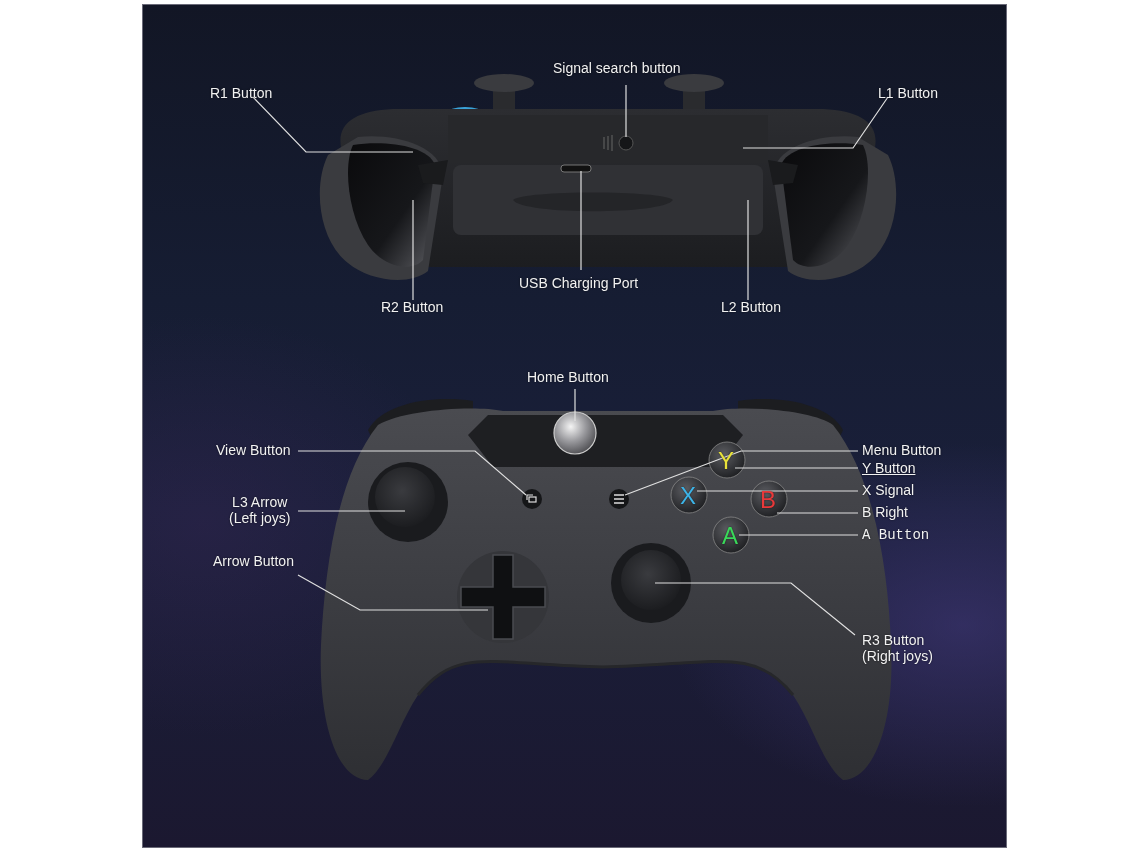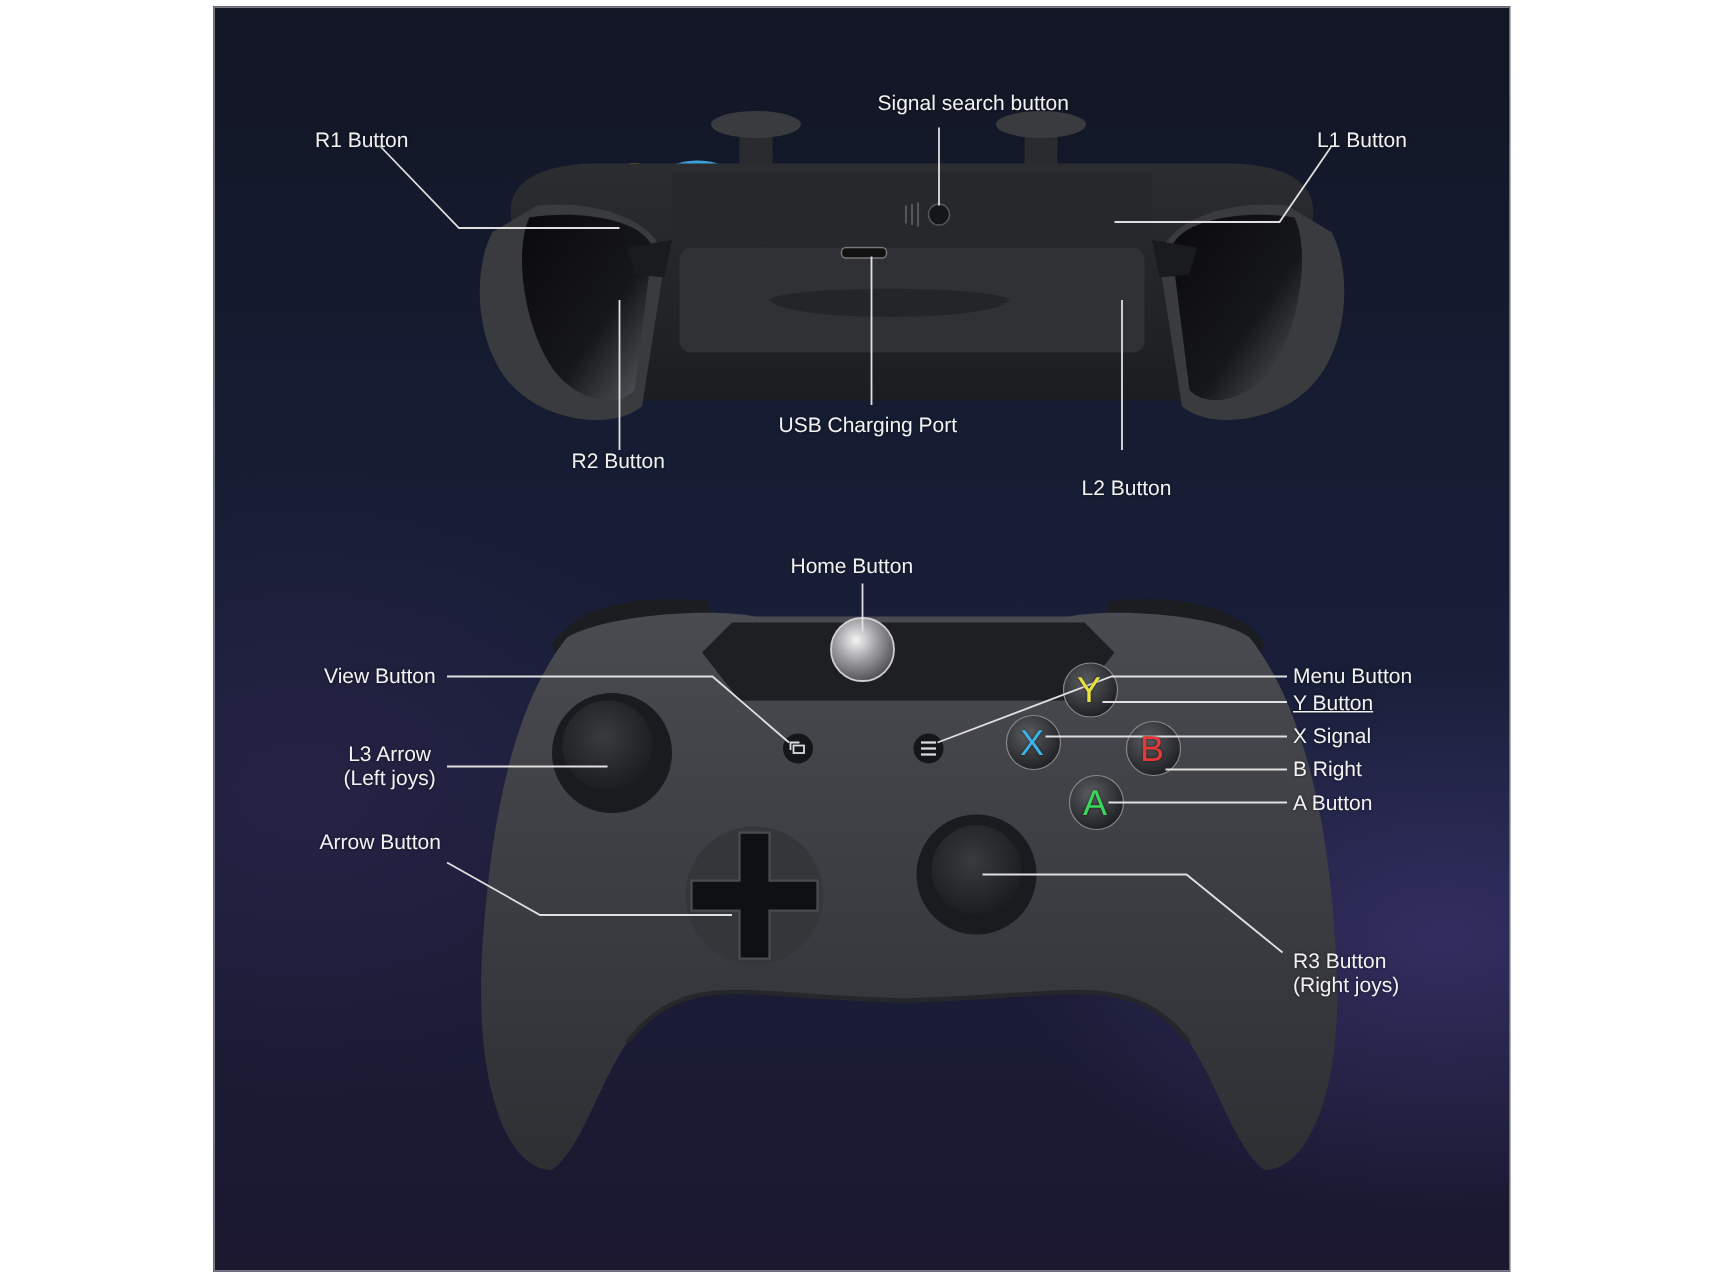--- a/index.html
+++ b/index.html
@@ -155,36 +155,36 @@
   <div class="lbl" style="left:537px;top:479px;font-size:24px;line-height:24px;">
       <span style="color:#3db4e8">X</span>
     </div>
   <div class="lbl" style="left:617px;top:483px;font-size:24px;line-height:24px;">
       <span style="color:#e8393a">B</span>
     </div>
   <div class="lbl" style="left:579px;top:519px;font-size:24px;line-height:24px;">
       <span style="color:#3ad85a">A</span>
     </div>
 
-  <div class="lbl" style="left:442px;top:55px;">Signal search button</div>
+  <div class="lbl" style="left:410px;top:55px;">Signal search button</div>
   <div class="lbl" style="left:67px;top:80px;">R1 Button</div>
   <div class="lbl" style="left:735px;top:80px;">L1 Button</div>
   <div class="lbl" style="left:376px;top:270px;">USB Charging Port</div>
   <div class="lbl" style="left:238px;top:294px;">R2 Button</div>
-  <div class="lbl" style="left:578px;top:312px;">L2 Button</div>
+  <div class="lbl" style="left:578px;top:294px;">L2 Button</div>
 
   <div class="lbl" style="left:384px;top:364px;">Home Button</div>
   <div class="lbl" style="left:73px;top:437px;">View Button</div>
   <div class="lbl" style="left:86px;top:489px;">
     <span style="text-align:center">L3 Arrow</span>
     <span>(Left joys)</span>
   </div>
   <div class="lbl" style="left:70px;top:548px;">Arrow Button</div>
   <div class="lbl" style="left:719px;top:437px;">Menu Button</div>
   <div class="lbl" style="left:719px;top:455px;text-decoration:underline;">Y Button</div>
   <div class="lbl" style="left:719px;top:477px;">X Signal</div>
   <div class="lbl" style="left:719px;top:499px;">B Right</div>
-  <div class="lbl" style="left:719px;top:522px;">A Button</div>
+  <div class="lbl" style="left:719px;top:522px;font-family:Liberation Mono, monospace;">A Button</div>
   <div class="lbl" style="left:719px;top:627px;">
     <span>R3 Button</span>
     <span>(Right joys)</span>
   </div>
 </div>
 
 </body></html>

